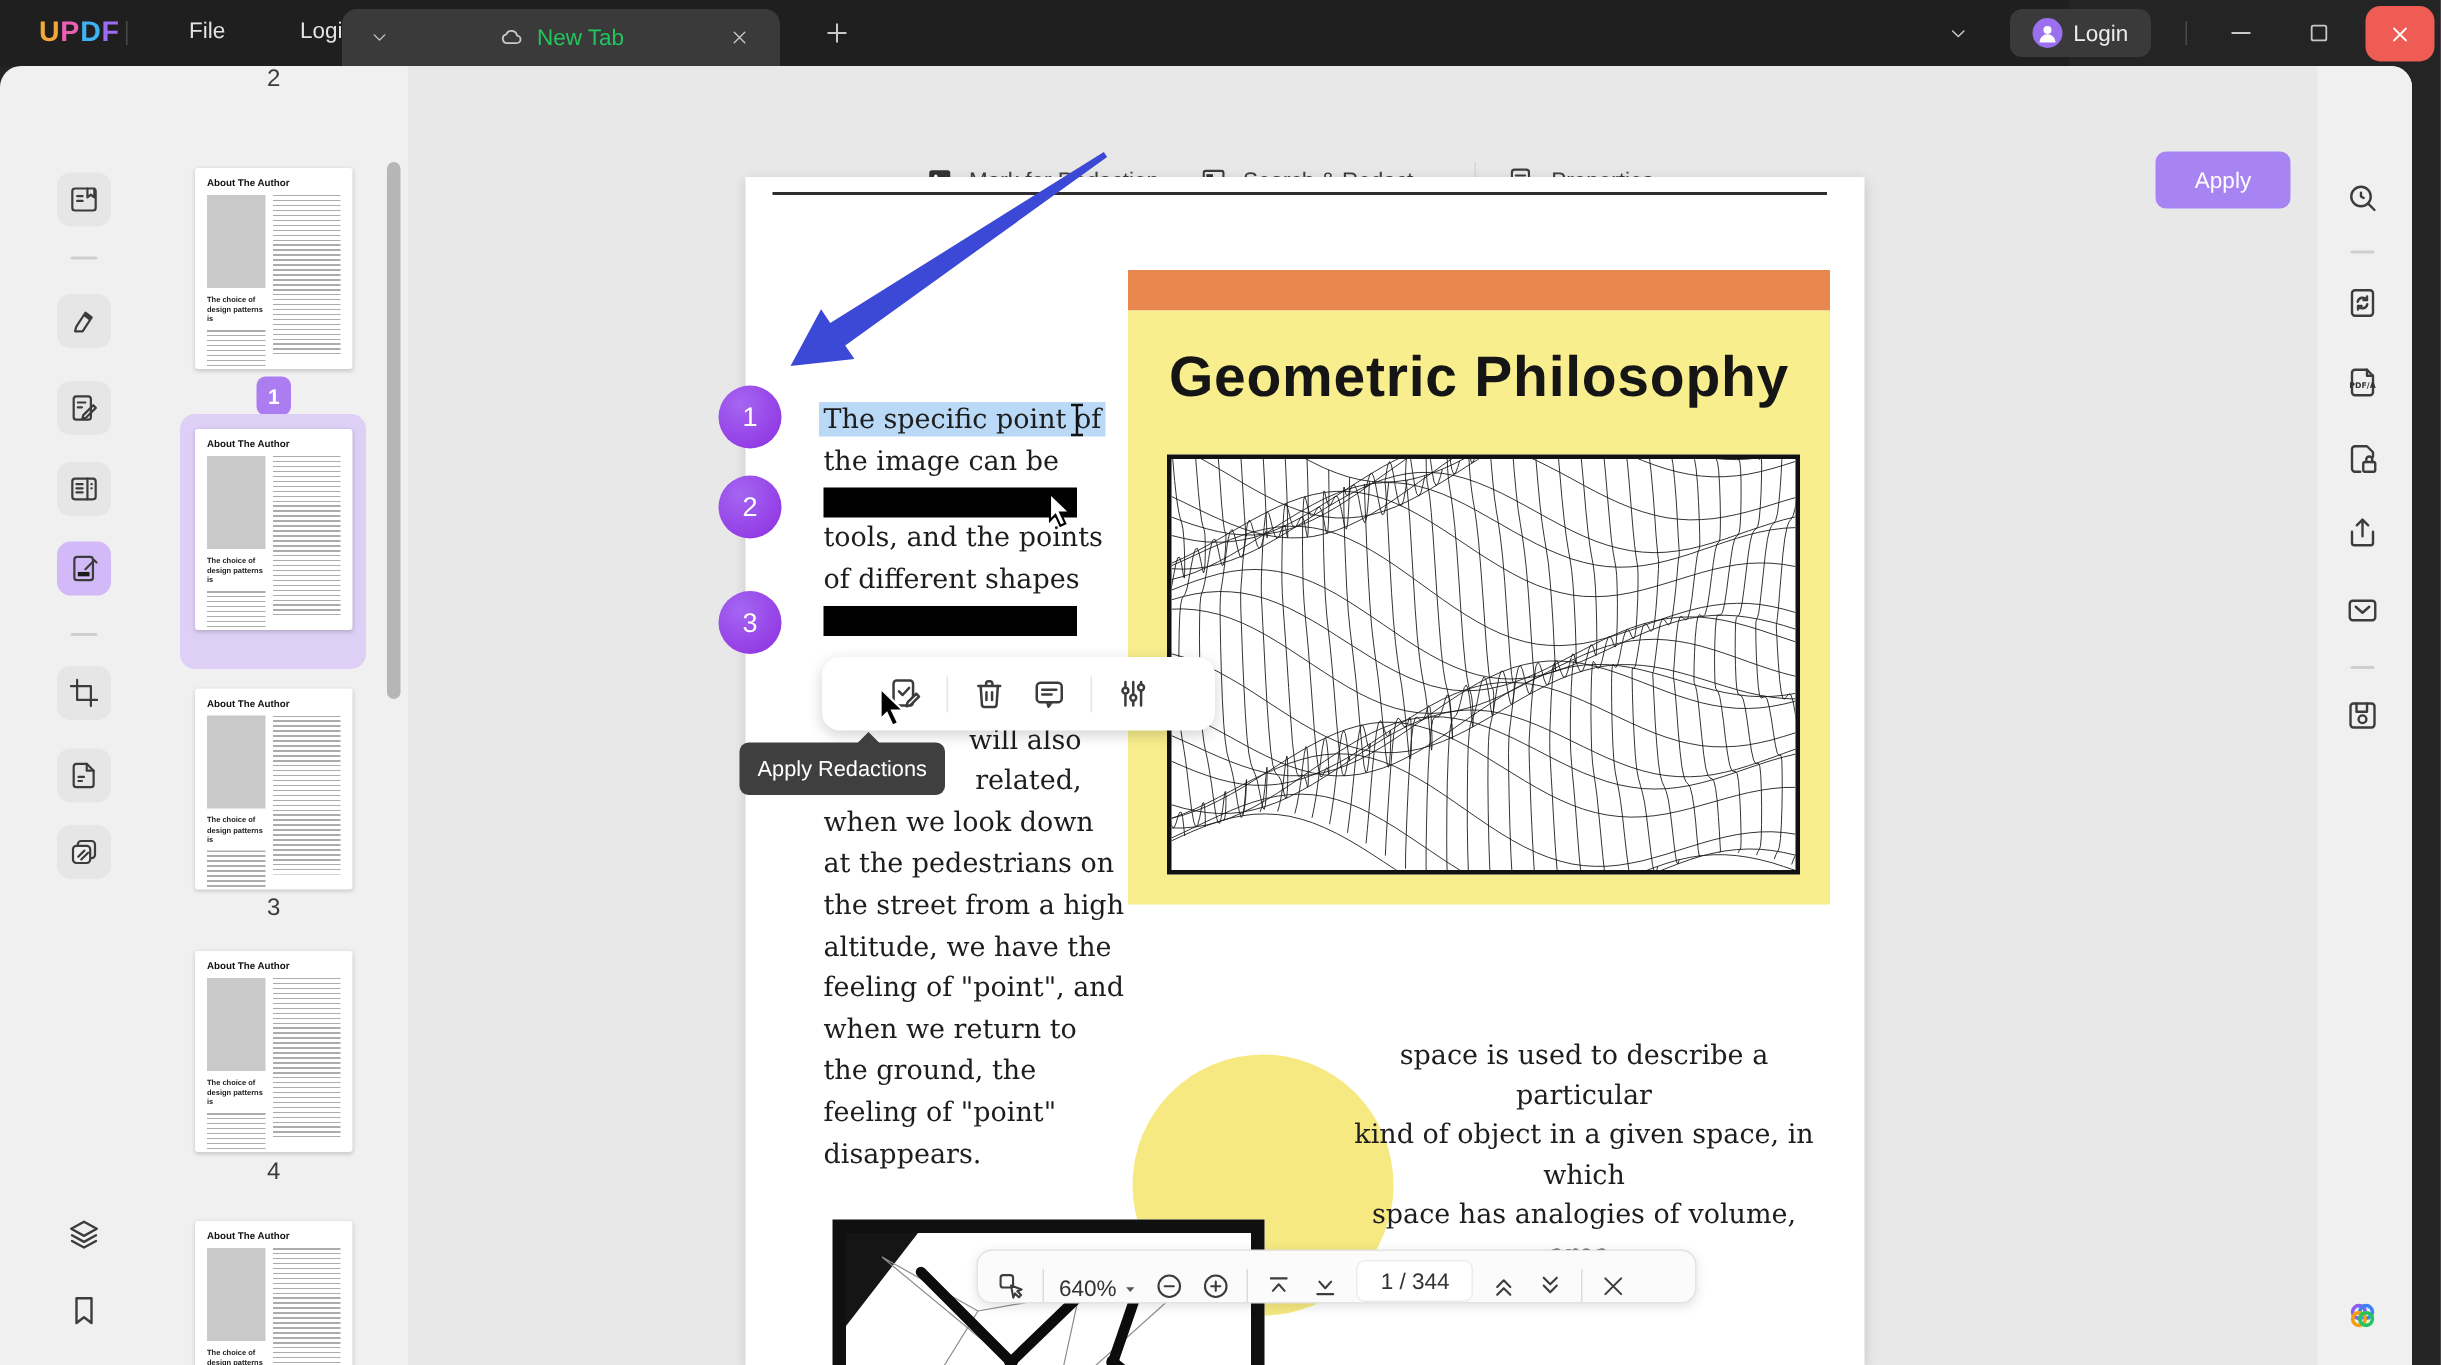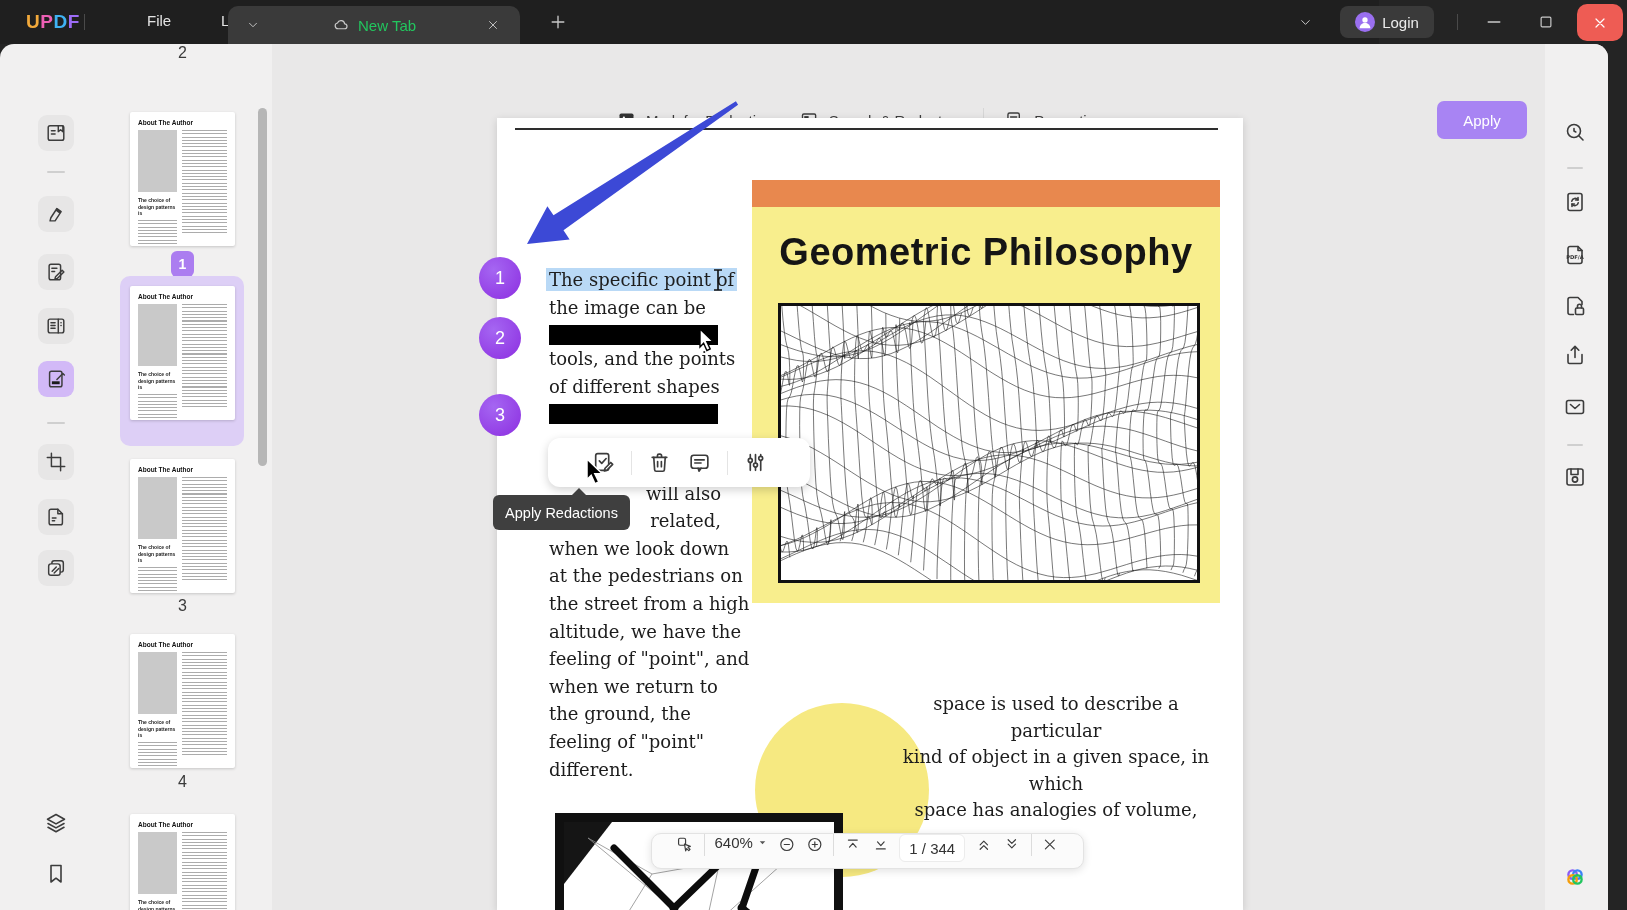--- a/index.html
+++ b/index.html
@@ -2,21 +2,21 @@
 <html><head>
 <meta charset="utf-8">
 <style>
   html,body{margin:0;padding:0;background:#222;}
   .screen{position:relative;width:1627px;height:910px;overflow:hidden;background:#242424;font-family:"Liberation Sans",sans-serif;}
   .abs{position:absolute;}
   
   .titlebar{position:absolute;left:0;top:0;width:1379px;height:44px;background:#1f1f1f;}
   .logo{position:absolute;left:26px;top:11px;font-weight:bold;font-size:19px;letter-spacing:.5px;}
   .tb-sep{position:absolute;top:14px;width:1px;height:16px;background:#4a4a4a;}
-  .menu-item{position:absolute;top:12px;font-size:15px;color:#e3e3e3;cursor:default;margin-left:21px;}
+  .menu-item{position:absolute;top:12px;font-size:15px;color:#e3e3e3;cursor:default;}
   .tab{position:absolute;left:228px;top:6px;width:292px;height:38px;background:#3a3a3a;border-radius:10px 10px 0 0;display:flex;align-items:center;}
   .tab .title{font-size:15px;color:#22c55e;margin-left:8px;}
   .icon{display:inline-block;line-height:0;}
   .icon svg{stroke:#3c3c3c;stroke-width:1.6;fill:none;stroke-linecap:round;stroke-linejoin:round;width:100%;height:100%;}
   .tb-ic svg{stroke:#c9c9c9;}
   .login{position:absolute;left:1340px;top:6px;width:94px;height:32px;background:#3a3a3a;border-radius:8px;display:flex;align-items:center;justify-content:center;gap:7px;}
   .login .lbl{font-size:15px;color:#ececec;}
   .avatar{width:20px;height:20px;border-radius:50%;background:#9a6ff0;overflow:hidden;}
   .close-btn{position:absolute;left:1577px;top:4px;width:46px;height:37px;background:#ee5c54;border-radius:10px;display:flex;align-items:center;justify-content:center;}
   .close-btn svg{stroke:#fff;stroke-width:1.8;}
@@ -61,21 +61,21 @@
   .doc-title{position:absolute;left:752px;top:231px;width:468px;text-align:center;font-weight:bold;font-size:38px;letter-spacing:.5px;color:#151515;z-index:1;font-family:"Liberation Sans",sans-serif;}
   
   .step{position:absolute;width:42px;height:42px;border-radius:50%;background:radial-gradient(circle at 35% 30%,#a566f2,#8c2ee0);color:#fff;font-size:18px;display:flex;align-items:center;justify-content:center;z-index:4;}
   
   .mini-bar{position:absolute;left:548px;top:438px;width:262px;height:49px;background:#fff;border-radius:12px;box-shadow:0 3px 10px rgba(0,0,0,.18);display:flex;align-items:center;justify-content:center;gap:15px;z-index:5;}
   .mini-bar .icon{width:25px;height:25px;}
   .mini-sep{width:1px;height:24px;background:#e4e4e4;}
   .tooltip{position:absolute;left:493px;top:495px;width:137px;height:35px;background:#3f3f3f;border-radius:6px;color:#fff;font-size:14.5px;display:flex;align-items:center;justify-content:center;z-index:6;}
   .tooltip::before{content:"";position:absolute;top:-7px;left:78px;border:8px solid transparent;border-top:none;border-bottom:8px solid #3f3f3f;}
   
-  .navbar{position:absolute;left:651px;top:833px;width:433px;height:36px;background:#fbfbfb;border:1px solid #e3e3e3;border-radius:10px;box-shadow:0 2px 8px rgba(0,0,0,.12);display:flex;align-items:flex-start;padding:0 24px;box-sizing:border-box;gap:10px;z-index:8;}
+  .navbar{position:absolute;left:651px;top:833px;width:480px;height:36px;background:#fbfbfb;border:1px solid #e3e3e3;border-radius:10px;box-shadow:0 2px 8px rgba(0,0,0,.12);display:flex;align-items:flex-end;padding:0 12px;box-sizing:border-box;gap:10px;z-index:8;}
   .navbar .icon{width:21px;height:21px;}
   .nb-sep{width:1px;height:22px;background:#dcdcdc;}
   .nb-zoom{display:flex;align-items:center;gap:4px;font-size:15px;color:#333;}
   .nb-box{width:76px;height:26px;background:#fff;border:1px solid #ececec;border-radius:6px;font-size:15px;color:#333;display:flex;align-items:center;justify-content:center;}
   
   .rr-btn{position:absolute;left:1563px;width:24px;height:24px;}
   .rr-div{position:absolute;left:1567px;width:16px;height:2px;background:#cfcfcf;border-radius:1px;}
   
   .cursor{z-index:7;}
 </style>
@@ -435,21 +435,21 @@
       <div class="frag">will also</div>
       <div class="frag">related,</div>
       <div>when we look down</div>
       <div>at the pedestrians on</div>
       <div>the street from a high</div>
       <div>altitude, we have the</div>
       <div>feeling of "point", and</div>
       <div>when we return to</div>
       <div>the ground, the</div>
       <div>feeling of "point"</div>
-      <div>different.</div>
+      <div>disappears.</div>
     </div>
   <div id="rightpara" class="rightpara doc-serif">
       <div class="">space is used to describe a particular</div>
       <div class="">kind of object in a given space, in which</div>
       <div class="">space has analogies of volume, area,</div>
     </div>
 
   <svg class="abs" style="left:500px;top:95px;width:250px;height:165px;z-index:4" viewBox="0 0 250 165">
     <polygon points="235.9,6.3 53.5,120.3 47.4,111.2 27,149 69.6,144.4 63.5,135.3 238.1,9.7" fill="#3c49d6"></polygon>
   </svg>

